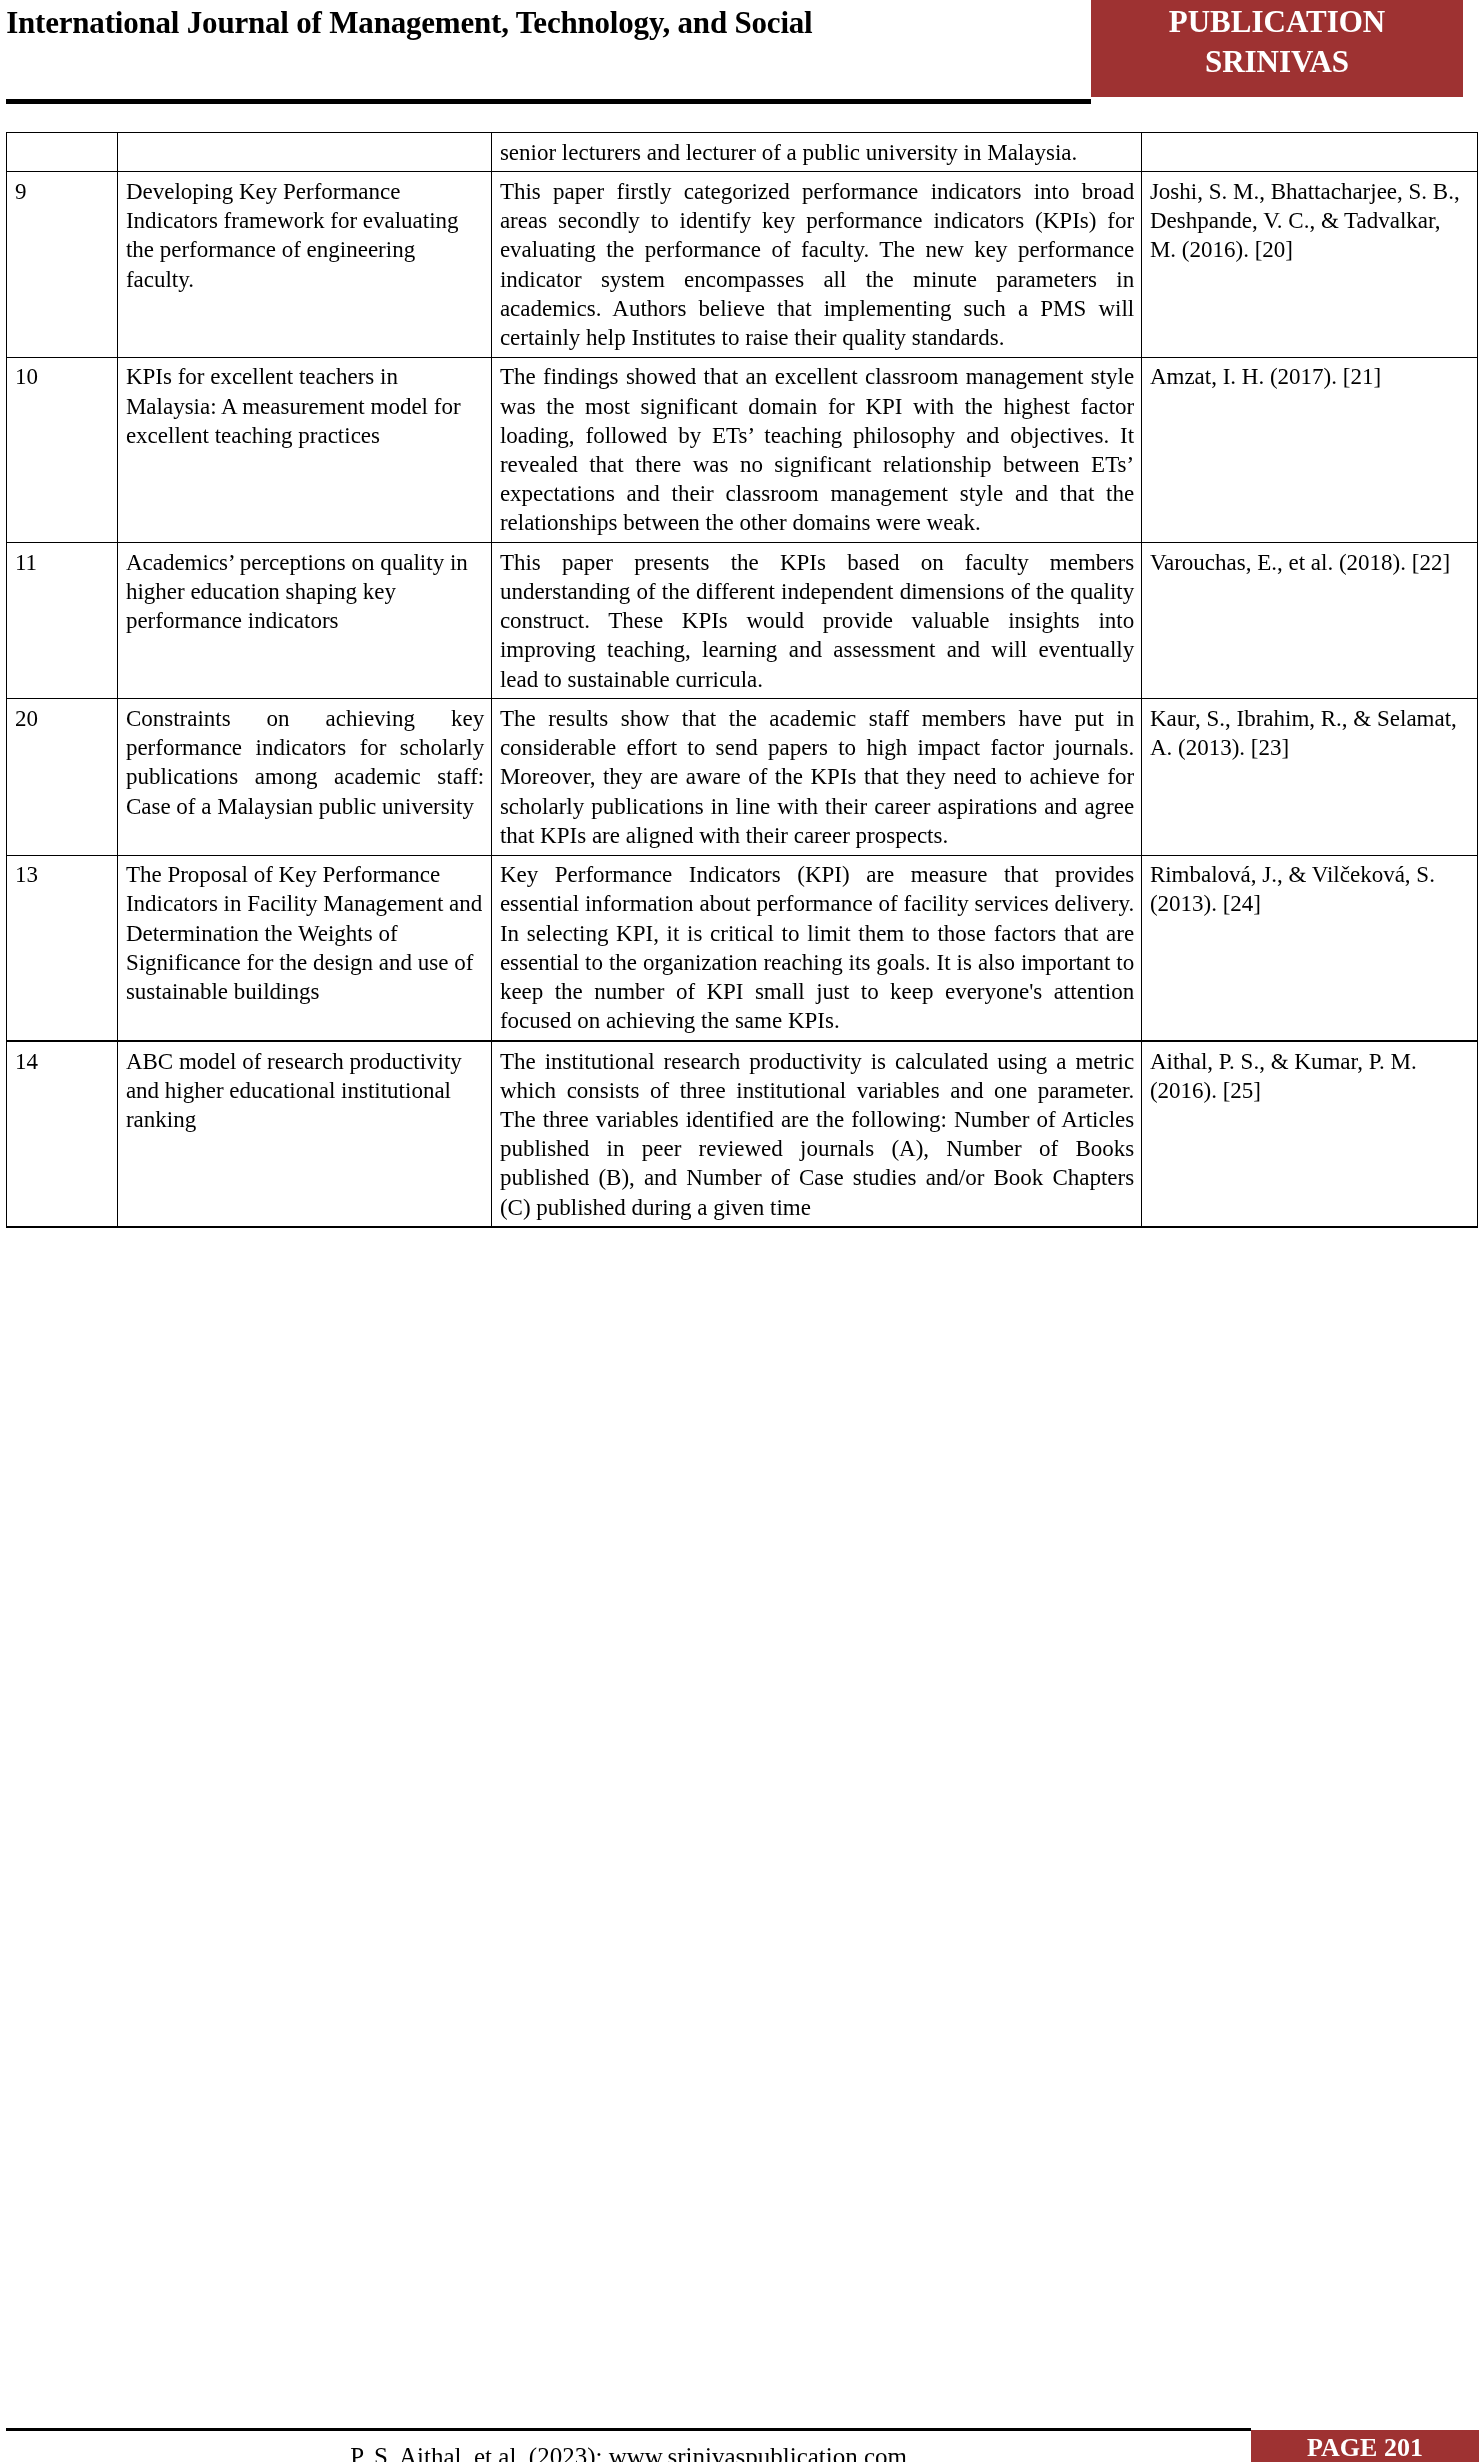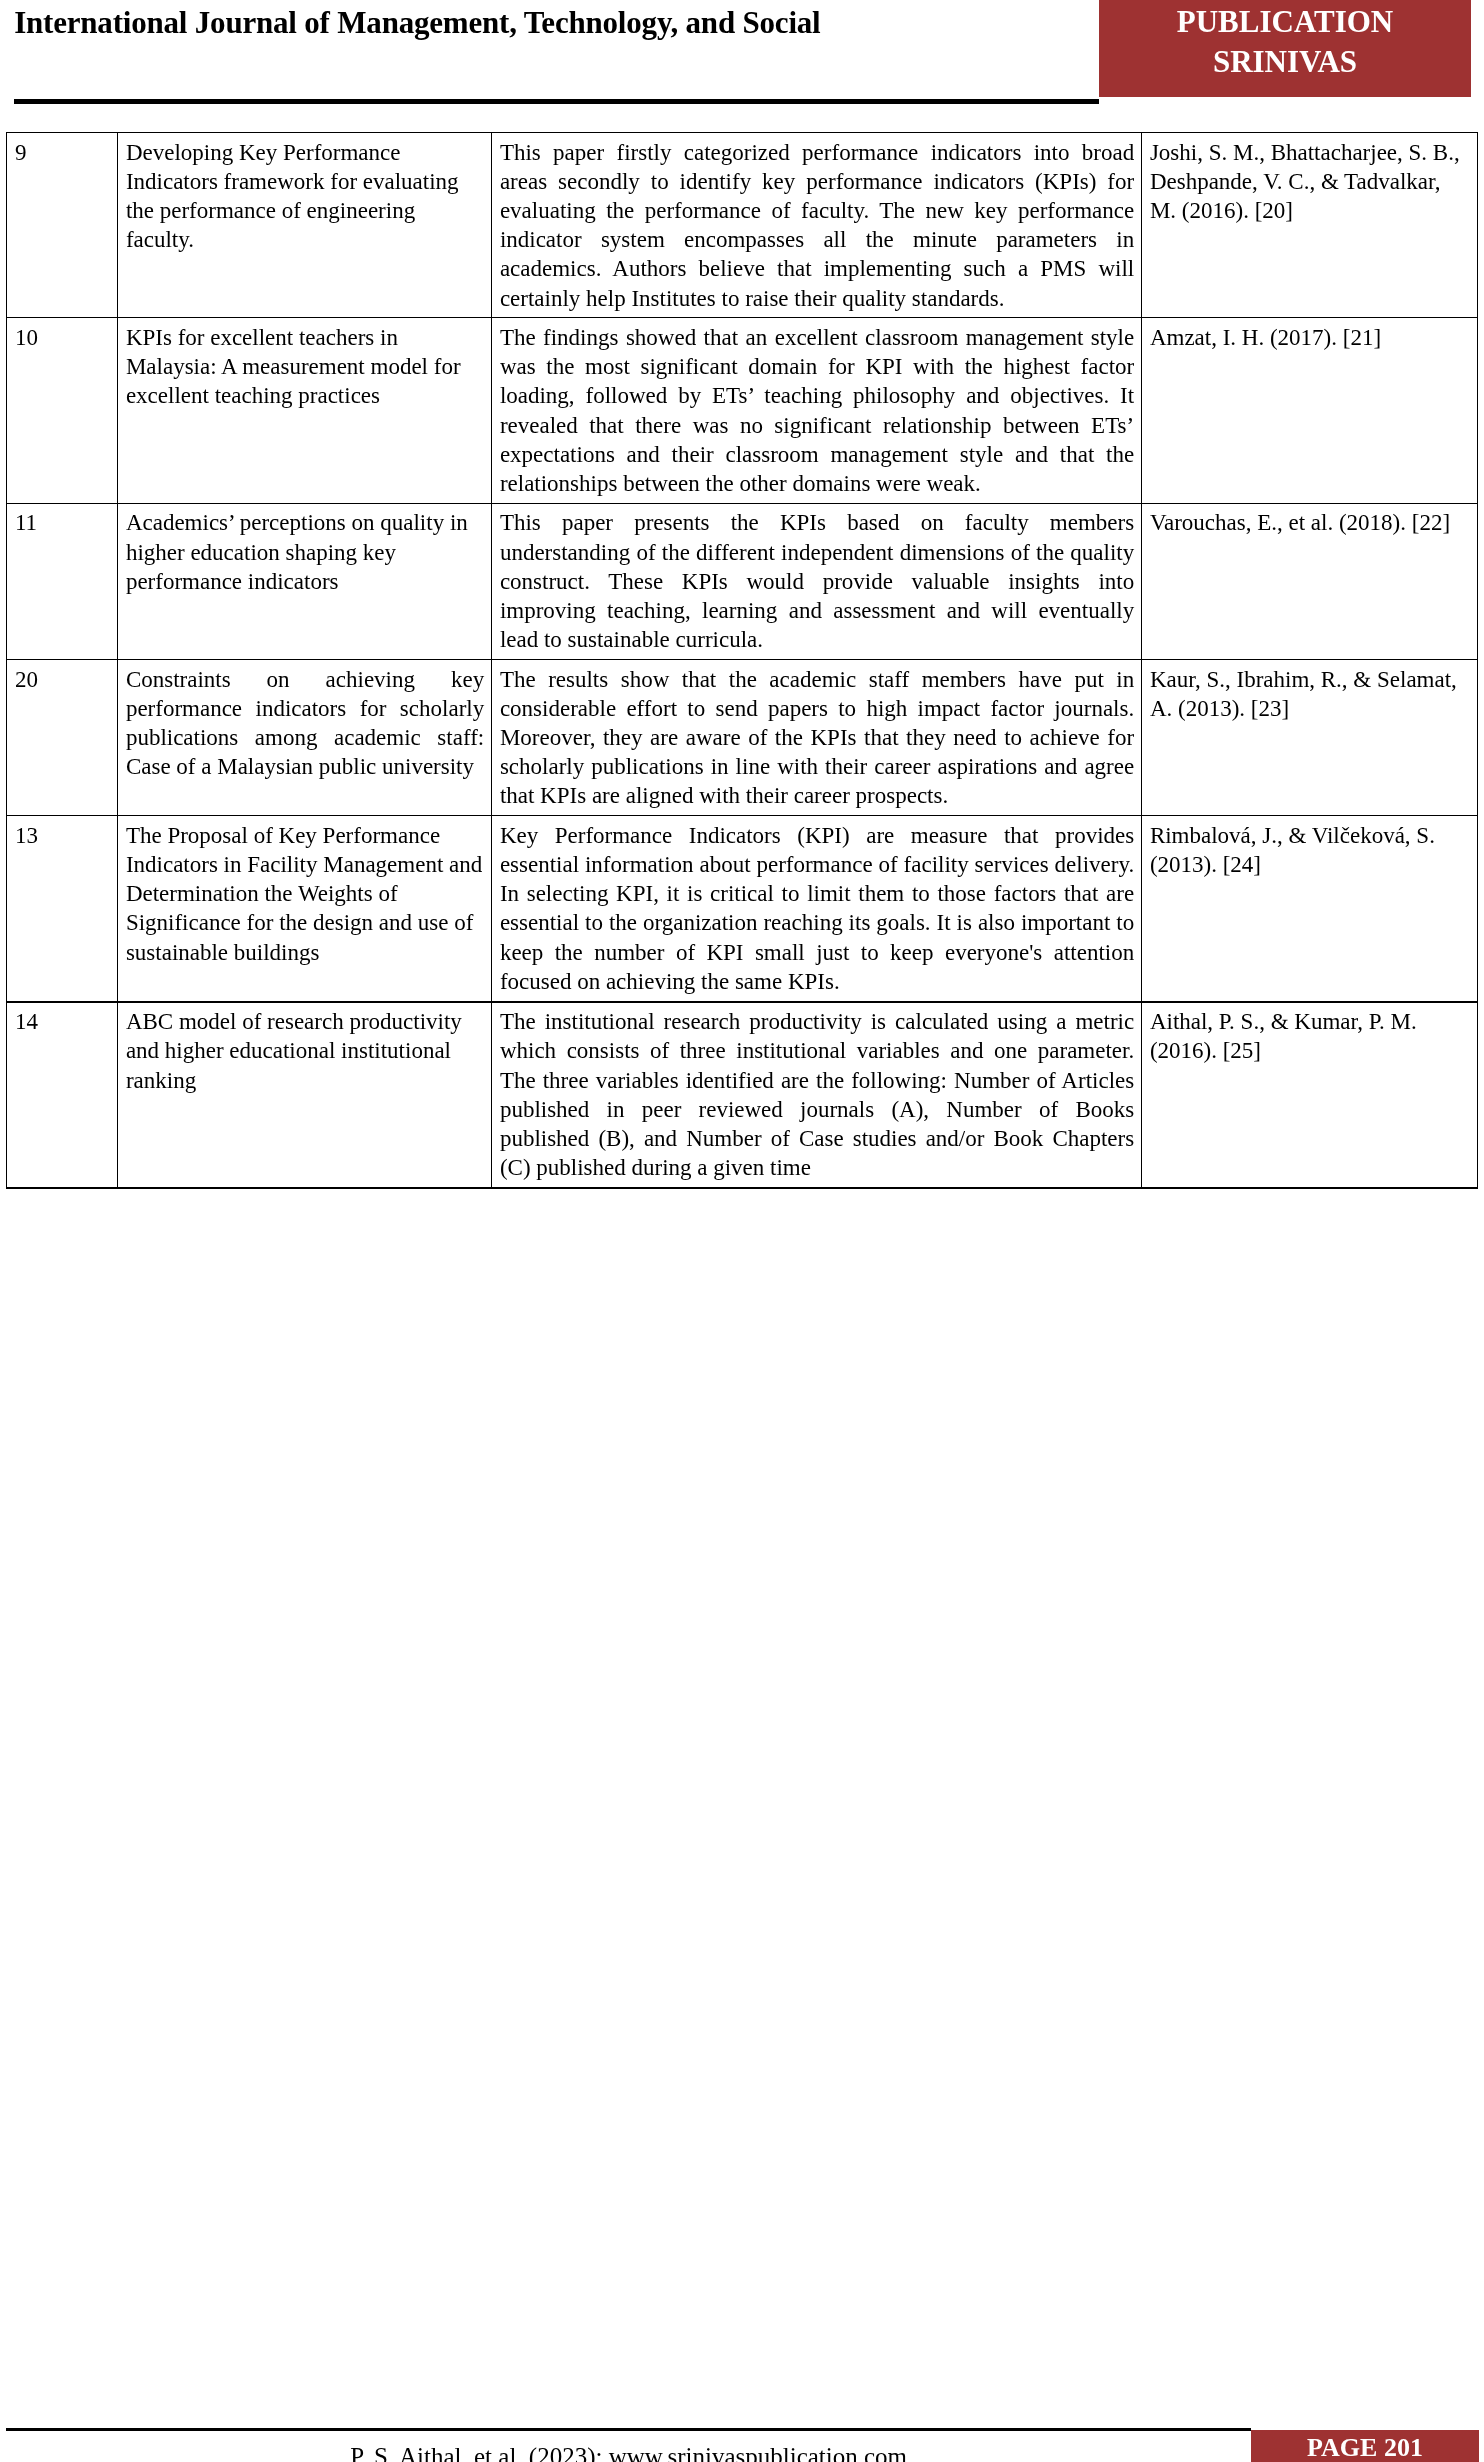--- a/index.html
+++ b/index.html
@@ -12,21 +12,21 @@
     height: 2462px;
     position: relative;
     font-family: "Liberation Serif", "DejaVu Serif", serif;
     color: #000000;
     overflow: hidden;
   }
 
   
   .page-header {
     position: absolute;
-    left: 8px; top: 0;
+    left: 0; top: 0;
     width: 1429px;
     height: 115px;
   }
   .header-title {
     position: absolute;
     left: 6.2px; top: 3.1px;
     width: 1078px;
     font-size: 31px;
     font-weight: bold;
     line-height: 1.30;
@@ -141,20 +141,26 @@
 
 <table class="review-table">
   <colgroup>
     <col class="col-no">
     <col class="col-title">
     <col class="col-desc">
     <col class="col-cite">
   </colgroup>
   <tbody>
 
+    <tr>
+      <td class="cell-no"></td>
+      <td class="cell-title"></td>
+      <td class="cell-desc">senior lecturers and lecturer of a public university in Malaysia.</td>
+      <td class="cell-cite"></td>
+    </tr>
 
     <tr>
       <td class="cell-no">9</td>
       <td class="cell-title">Developing Key Performance Indicators framework for evaluating the performance of engineering faculty.</td>
       <td class="cell-desc">This paper firstly categorized performance indicators into broad areas secondly to identify key performance indicators (KPIs) for evaluating the performance of faculty. The new key performance indicator system encompasses all the minute parameters in academics. Authors believe that implementing such a PMS will certainly help Institutes to raise their quality standards.</td>
       <td class="cell-cite">Joshi, S. M., Bhattacharjee, S. B., Deshpande, V. C., &amp; Tadvalkar, M. (2016). [20]</td>
     </tr>
 
     <tr>
       <td class="cell-no">10</td>

